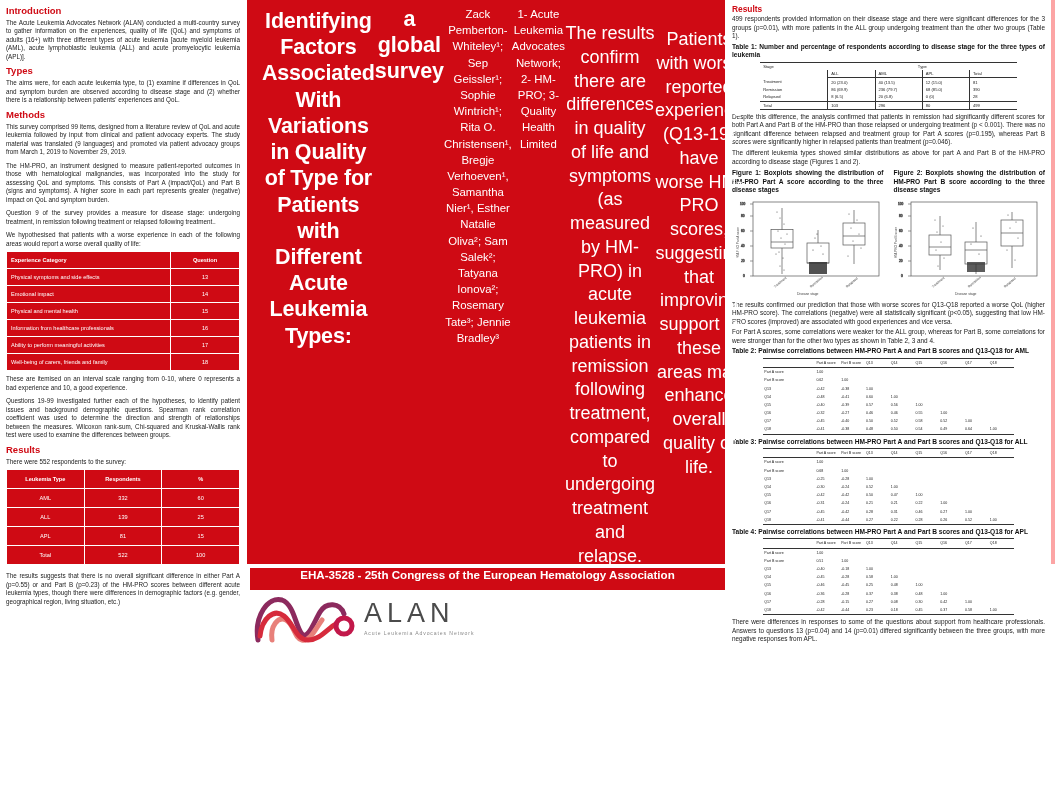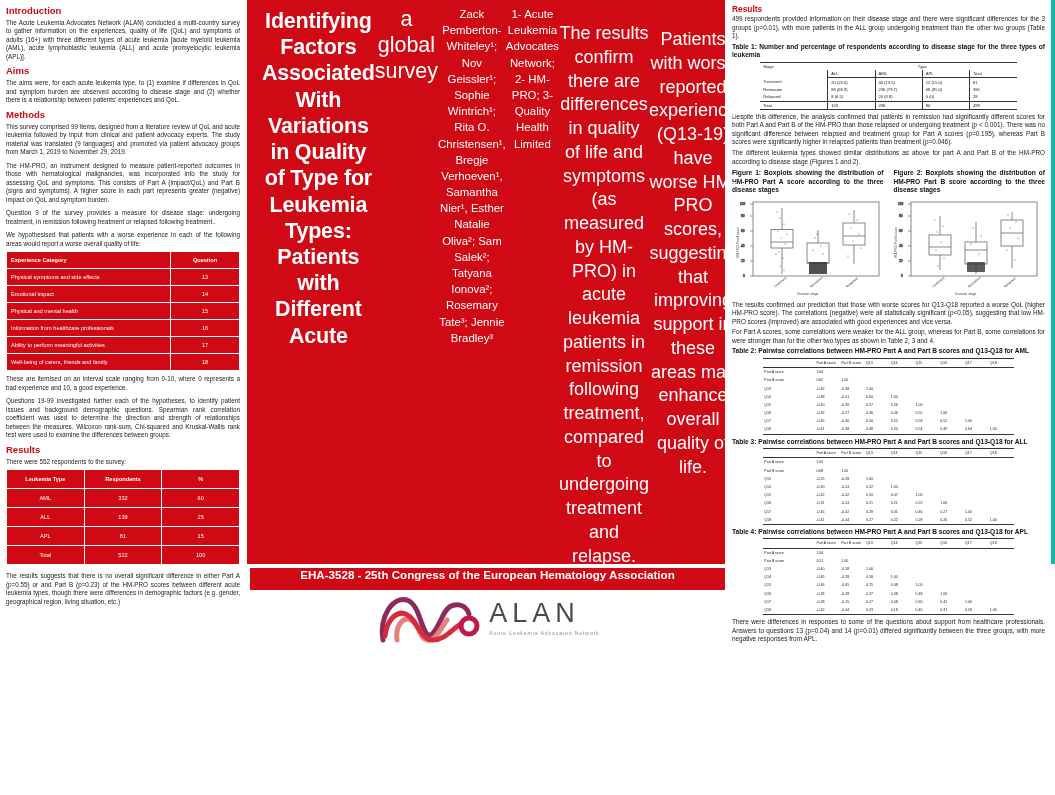--- a/index.html
+++ b/index.html
@@ -8,21 +8,21 @@
   }
   body {
     width: 1055px; height: 795px;
     font-family: "Liberation Sans", sans-serif;
     overflow: hidden;
   }
   .poster {
     position: relative;
     width: 1055px; height: 564px;
     display: flex;
-    background: #14b8a6;
+    background: #fca5a5;
   }
 
   
   .col-left {
     width: 250px;
     padding: 6px 7px 0 6px;
     box-sizing: border-box;
     border-right: 3px solid #cf0a14;
     background: #ffffff;
   }
@@ -82,21 +82,21 @@
   .poster-title {
     font-size: 21.5px;
     font-weight: bold;
     line-height: 1.22;
     text-align: center;
     margin: 2px 0 0 0;
     letter-spacing: -0.2px;
   }
   .poster-subtitle {
     font-size: 21.5px;
-    font-weight: normal;
+    font-weight: bold;
     text-align: center;
     line-height: 1.22;
     margin: 0 0 15px 0;
   }
   .authors {
     font-size: 11.4px;
     text-align: center;
     line-height: 1.42;
     margin: 0 0 2px 0;
   }
@@ -118,21 +118,21 @@
     font-size: 11.6px;
     font-weight: bold;
     padding: 0 8px 9px 8px;
     background: #cf0a14;
   }
   .logo-area {
     height: 82px;
     background: #ffffff;
     display: flex;
     align-items: center;
-    justify-content: center;
+    justify-content: flex-start;
     gap: 6px;
   }
   .logo-text-wrap { display: flex; flex-direction: column; align-items: flex-start; }
   .logo-alan {
     font-size: 27px;
     letter-spacing: 5px;
     color: #4b4b4b;
     line-height: 1;
   }
   .logo-tag {
@@ -206,21 +206,21 @@
 </head>
 <body>
 
 <div class="poster">
 
   <div class="col-left">
 
     <div class="sec-head">Introduction</div>
     <p class="body-p">The Acute Leukemia Advocates Network (ALAN) conducted a multi-country survey to gather information on the experiences, quality of life (QoL) and symptoms of adults (16+) with three different types of acute leukemia [acute myeloid leukemia (AML), acute lymphoblastic leukemia (ALL) and acute promyelocytic leukemia (APL)].</p>
 
-    <div class="sec-head">Aims</div>
+    <div class="sec-head">Types</div>
     <p class="body-p">The aims were, for each acute leukemia type, to (1) examine if differences in QoL and symptom burden are observed according to disease stage and (2) whether there is a relationship between patients' experiences and QoL.</p>
 
     <div class="sec-head">Methods</div>
     <p class="body-p">This survey comprised 99 items, designed from a literature review of QoL and acute leukemia followed by input from clinical and patient advocacy experts. The study material was translated (9 languages) and promoted via patient advocacy groups from March 1, 2019 to November 29, 2019.</p>
     <p class="body-p">The HM-PRO, an instrument designed to measure patient-reported outcomes in those with hematological malignancies, was incorporated into the study for assessing QoL and symptoms. This consists of Part A (impact/QoL) and Part B (signs and symptoms). A higher score in each part represents greater (negative) impact on QoL and symptom burden.</p>
     <p class="body-p">Question 9 of the survey provides a measure for disease stage: undergoing treatment, in remission following treatment or relapsed following treatment..</p>
     <p class="body-p tight">We hypothesised that patients with a worse experience in each of the following areas would report a worse overall quality of life:</p>
 
     <table class="redtable">
       <thead>
@@ -297,27 +297,27 @@
 
     <div class="spacer-sm"></div>
     <p class="body-p">The results suggests that there is no overall significant difference in either Part A (p=0.55) or and Part B (p=0.23) of the HM-PRO scores between different acute leukemia types, though there were differences in demographic factors (e.g. gender, geographical region, living situation, etc.)</p>
   </div>
 
   <div class="col-center">
     <div class="center-inner">
       <div class="poster-title">
         <div>Identifying Factors Associated With</div>
         <div>Variations in Quality of Type for</div>
+        <div>Patients with Different Acute</div>
         <div>Leukemia Types:</div>
-        <div>Patients with Different Acute</div>
       </div>
       <div class="poster-subtitle">a global survey</div>
 
       <div class="authors">
-        <div>Zack Pemberton-Whiteley¹; Nov Geissler¹; Sophie Wintrich¹;</div>
+        <div>Zack Pemberton-Whiteley¹; Sep Geissler¹; Sophie Wintrich¹;</div>
         <div>Rita O. Christensen¹, Bregje Verhoeven¹, Samantha Nier¹, Esther Natalie</div>
         <div>Oliva²; Sam Salek²; Tatyana Ionova²; Rosemary Tate³; Jennie Bradley³</div>
       </div>
       <div class="affil">1- Acute Leukemia Advocates Network; 2- HM-PRO; 3- Quality Health Limited</div>
 
       <div class="conclusion">The results confirm there are differences in quality of life and symptoms (as measured by HM-PRO) in acute leukemia patients in remission following treatment, compared to undergoing treatment and relapse.</div>
       <div class="conclusion second">Patients with worse reported experience (Q13-19) have worse HM-PRO scores, suggesting that improving support in these areas may enhance overall quality of life.</div>
     </div>
 
     <div class="footer-band">EHA-3528 - 25th Congress of the European Hematology Association</div>

